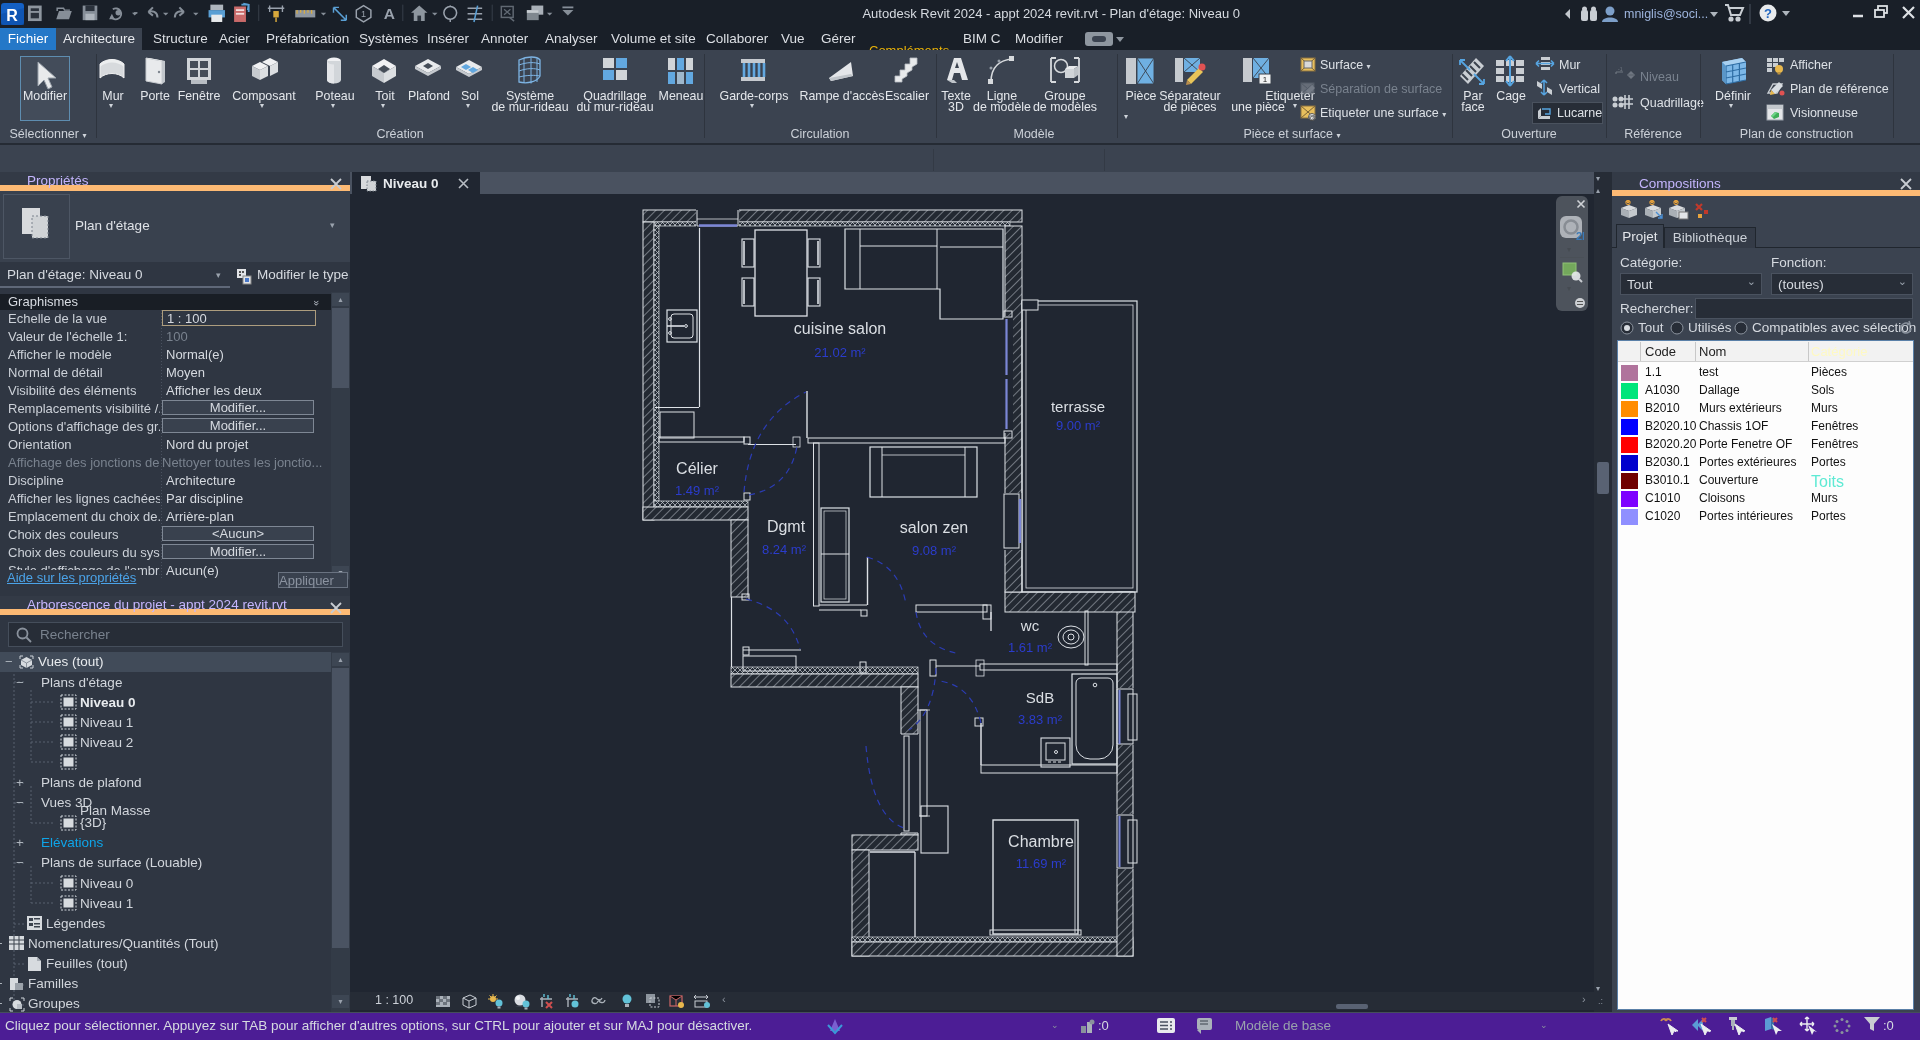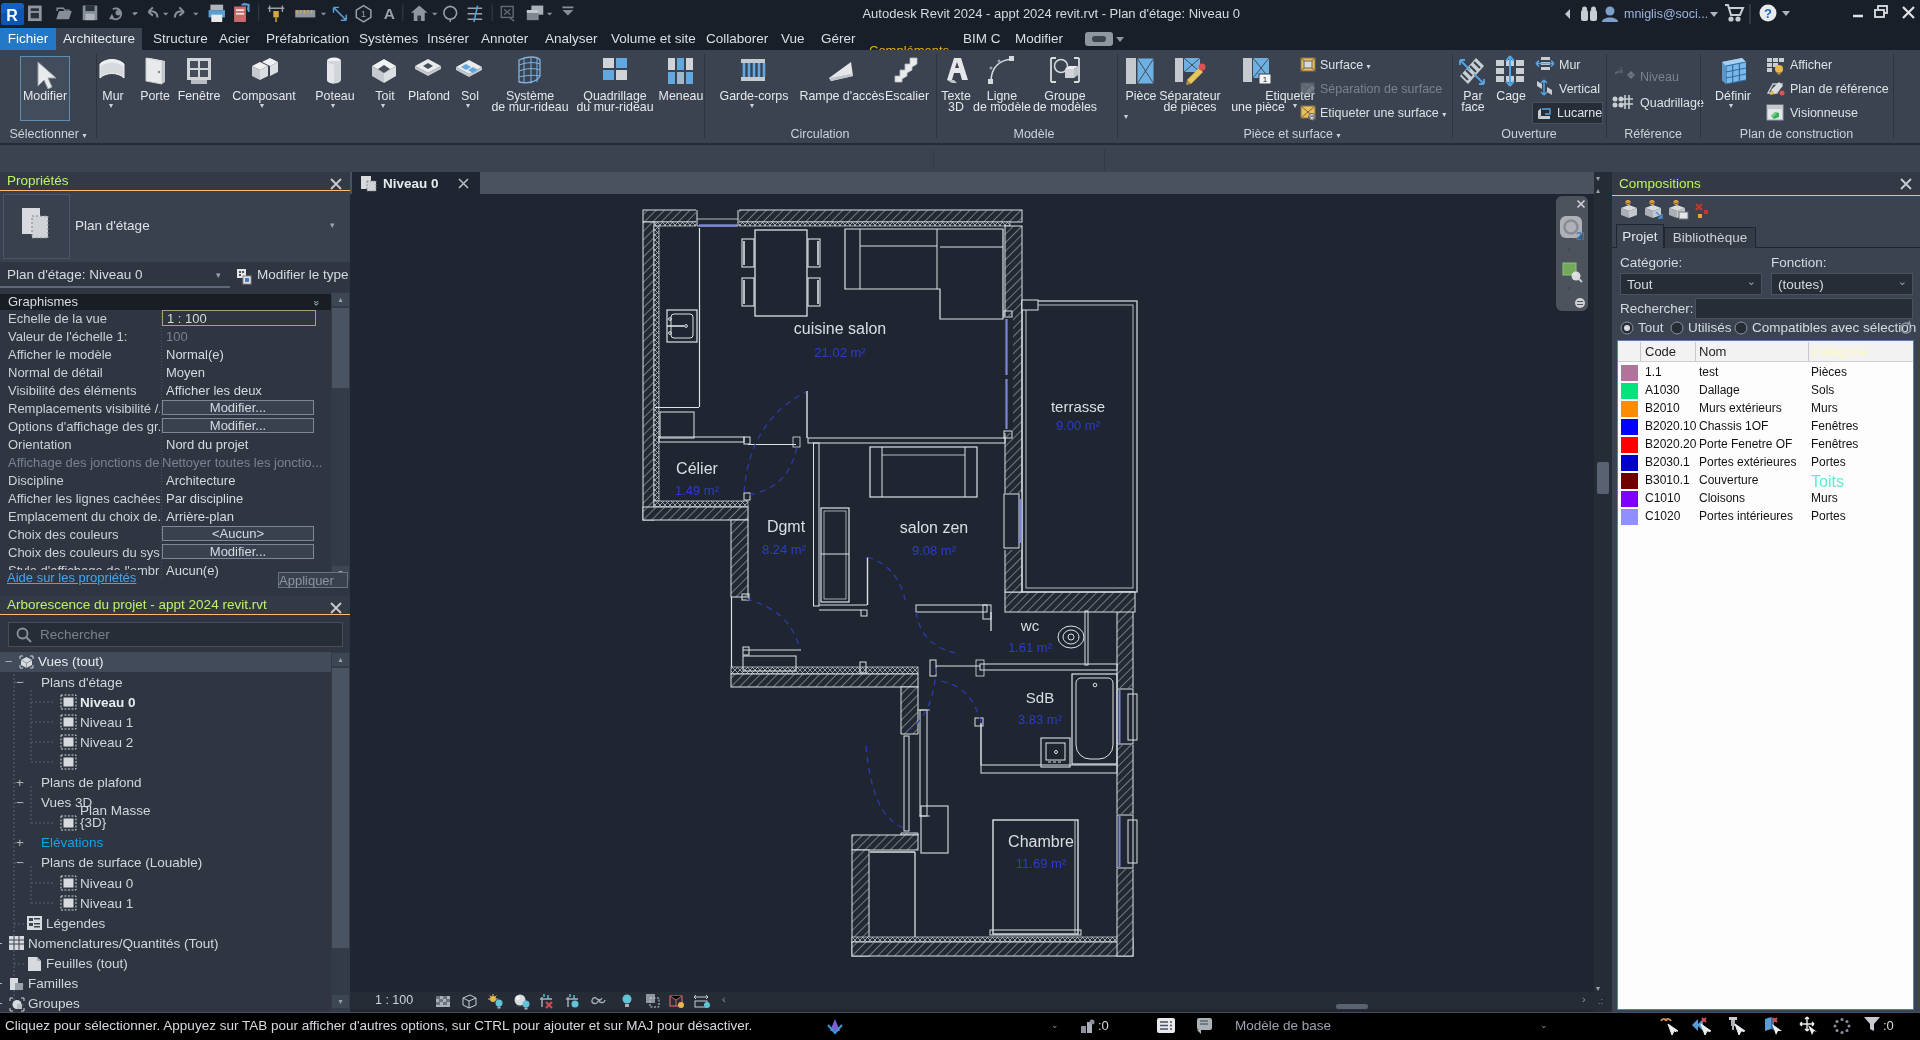--- a/index.html
+++ b/index.html
@@ -6,23 +6,23 @@
 html,body { width:1920px; height:1040px; overflow:hidden; background:#202631; font-family:"Liberation Sans", sans-serif; }
 .abs { position:absolute; }
 #titlebar { position:absolute; left:0; top:0; width:1920px; height:28px; background:#191f28; }
 #tabbar { position:absolute; left:0; top:28px; width:1920px; height:22px; background:#191f28; }
 #ribbon { position:absolute; left:0; top:50px; width:1920px; height:93px; background:#3b4350; }
 #optionsbar { position:absolute; left:0; top:143px; width:1920px; height:29px; background:#3b4350; border-top:2px solid #252b34; }
 #props { position:absolute; left:0; top:172px; width:350px; height:418px; background:#2f3642; }
 #browser { position:absolute; left:0; top:590px; width:350px; height:422px; background:#2f3642; }
 #canvasarea { position:absolute; left:350px; top:172px; width:1262px; height:840px; background:#202631; }
 #comppanel { position:absolute; left:1612px; top:172px; width:308px; height:840px; background:#3b4350; }
-#statusbar { position:absolute; left:0; top:1012px; width:1920px; height:28px; background:#000000; }
+#statusbar { position:absolute; left:0; top:1012px; width:1920px; height:28px; background:#4c1d95; }
 .rlbl { top:41px; color:#e4e7eb; font-size:12.4px; text-align:center; line-height:11px; }
-.ptitle { background:#333a46; color:#bef264; font-size:13.5px; line-height:24px; border-bottom:1px solid #fdba74; }
+.ptitle { background:#333a46; color:#c4b5fd; font-size:13.5px; line-height:24px; border-bottom:6px solid #fdba74;padding-left:20px; }
 .prow { left:0; width:331px; height:18px; border-bottom:1px dotted #3e4654; background:#2b323d; z-index:-1; }
 .rsml { color:#dde1e6; font-size:12.5px; line-height:17px; white-space:nowrap; }
 .rgrp { top:77px; height:16px; color:#ccd1d8; font-size:12.5px; text-align:center; line-height:14px; }
 .rsep { position:absolute; top:4px; width:1px; height:84px; background:#2e343e; }
 .car { font-size:8px; color:#cfd4da; }
 .car2 { position:absolute; font-size:8px; color:#cfd4da; line-height:8px; }
 .compdd { height:22px; background:#272d37; border:1px solid #4a525f; color:#d6dae0; font-size:13.5px; line-height:21px; padding-left:6px; }
 .ddc { position:absolute; right:5px; top:-3px; color:#9aa2ad; font-size:11px; }
 </style>
 </head>
@@ -267,20 +267,21 @@
 <div class="abs rlbl" style="left:555px;top:52px;width:120px;">du mur-rideau</div>
 <svg class="abs" style="left:664px;top:4px" width="34" height="34">
       <rect x="4" y="4" width="7" height="12" fill="#d0d4d8"></rect>
       <rect x="13" y="4" width="7" height="12" fill="#62a8e0"></rect>
       <rect x="22" y="4" width="7" height="12" fill="#d0d4d8"></rect>
       <rect x="4" y="18" width="7" height="12" fill="#62a8e0"></rect>
       <rect x="13" y="18" width="7" height="12" fill="#9fb8cc"></rect>
       <rect x="22" y="18" width="7" height="12" fill="#62a8e0"></rect>
     </svg>
     <div class="abs rlbl" style="left:621px;top:41px;width:120px;">Meneau</div>
+<div class="abs rgrp" style="left:96px;width:608px;">Création</div>
 <div class="rsep" style="left:704px;"></div>
 <svg class="abs" style="left:737px;top:4px" width="34" height="34">
       <rect x="4" y="5" width="24" height="4" fill="#c6cacf"></rect>
       <rect x="4" y="23" width="24" height="4" fill="#c6cacf"></rect>
       <path d="M7 9 L7 23 M12 9 L12 23 M17 9 L17 23 M22 9 L22 23 M27 9 L27 23" stroke="#62a8e0" stroke-width="2.6"></path>
     </svg>
     <div class="abs rlbl" style="left:694px;top:41px;width:120px;">Garde-corps</div>
 <div class="abs car2" style="left:750px;top:52px;">▾</div>
 <svg class="abs" style="left:825px;top:4px" width="34" height="34">
       <path d="M4 24 L26 8 L28 22 L6 27 Z" fill="#e4e6e9"></path>

